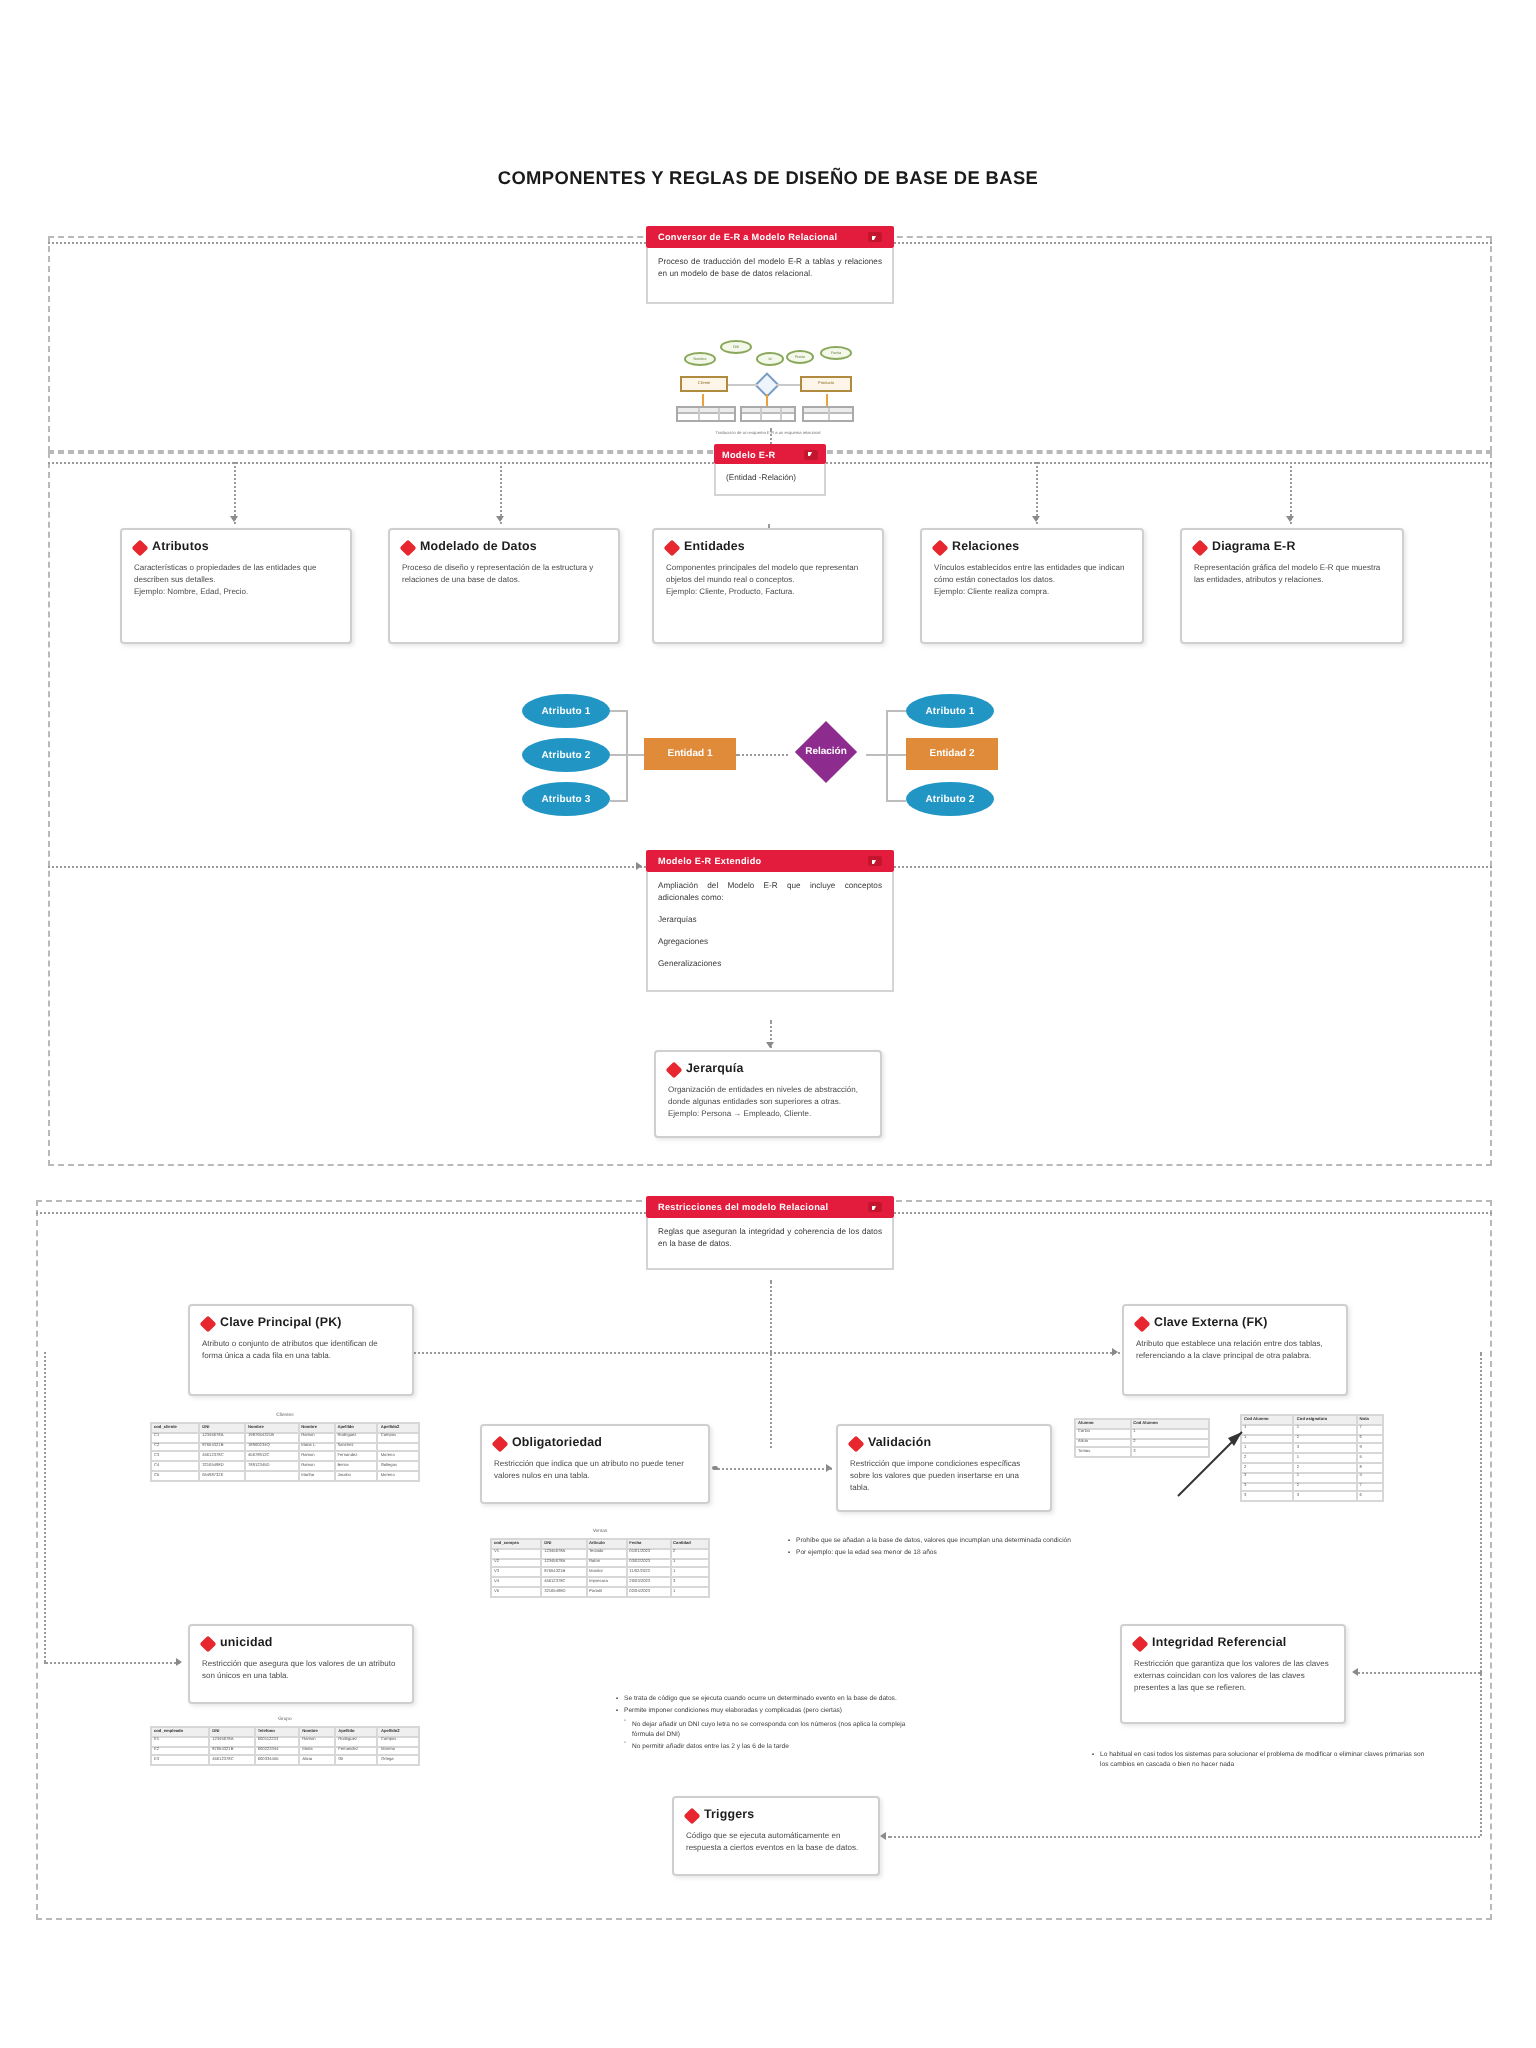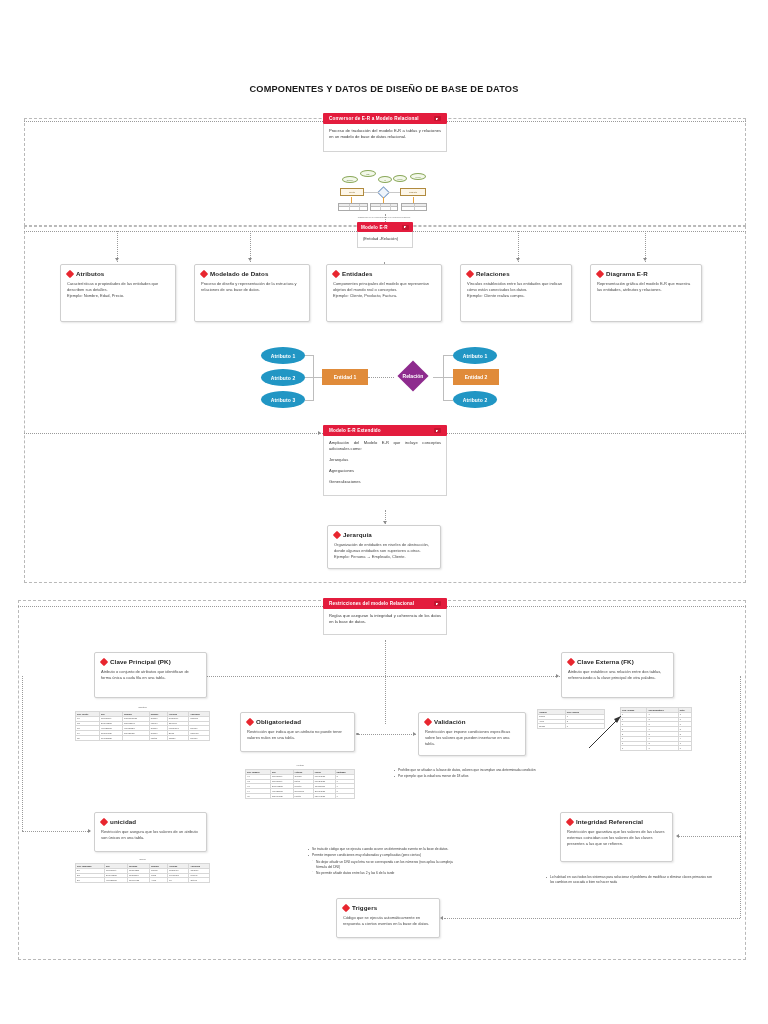--- a/index.html
+++ b/index.html
@@ -132,21 +132,21 @@
   .thumb .tt { position:absolute; border:.8px solid #aaa; background:#fff; }
   .thumb .tl { position:absolute; background:#c9c9c9; }
   .thumb .tarr { position:absolute; background:#e8a33d; }
   .thumb-cap { position:absolute; font-size:2.1px; color:#777; text-align:center; width:100%; }
 </style>
 </head>
 <body>
 
 <div id="canvas">
 
-  <div class="page-title">COMPONENTES Y DATOS DE DISEÑO DE BASE DE DATOS</div>
+  <div class="page-title">COMPONENTES Y REGLAS DE DISEÑO DE BASE DE BASE</div>
 
   <div class="frame" style="left:24px; top:118px; width:722px; height:108px;"></div>
   <div class="frame" style="left:24px; top:226px; width:722px; height:357px;"></div>
   <div class="frame" style="left:18px; top:600px; width:728px; height:360px;"></div>
 
   <div class="ln ln-h" style="left:24px; top:121px; width:299px;"></div>
   <div class="ln ln-h" style="left:447px; top:121px; width:299px;"></div>
 
   <div class="rednode" style="left:323px; top:113px; width:124px;">
     <div class="bar">

